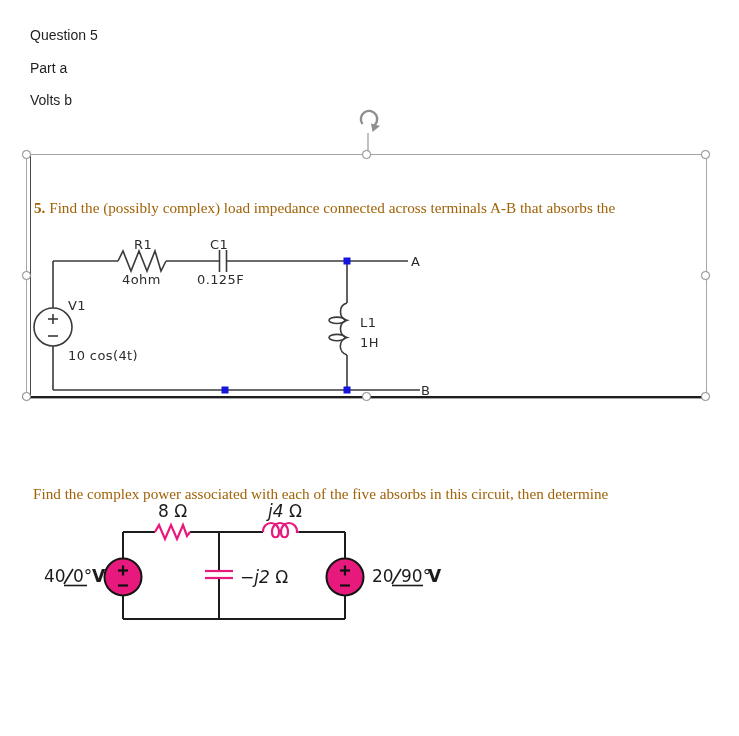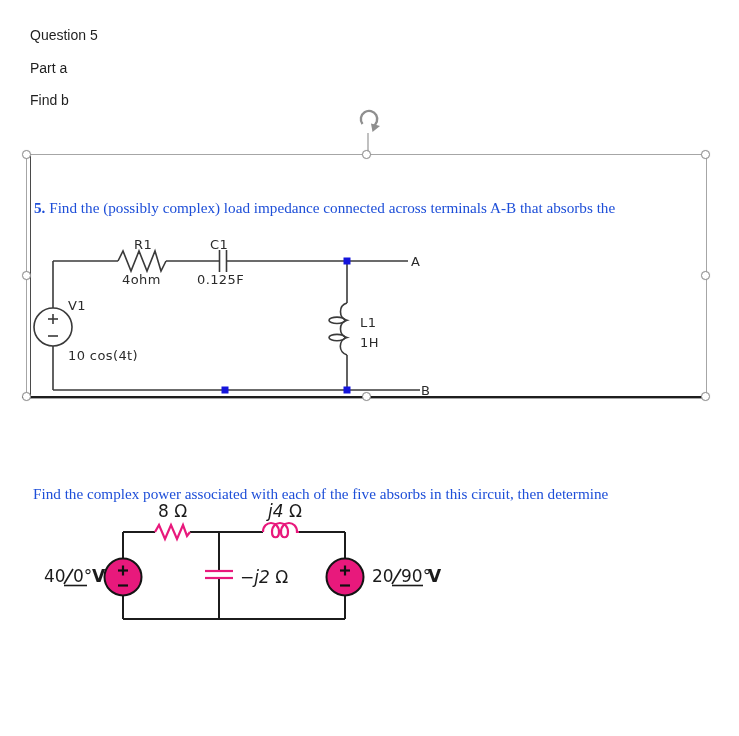--- a/index.html
+++ b/index.html
@@ -1,37 +1,37 @@
 <!DOCTYPE html>
 <html><head>
 <meta charset="utf-8">
 <style>
   html,body{margin:0;padding:0;background:#fff;}
   #stage{position:relative;width:739px;height:736px;background:#ffffff;overflow:hidden;
          font-family:"Liberation Sans",sans-serif;color:#202020;}
   .abs{position:absolute;}
   .outline-line{font-size:14px;color:#1f1f1f;}
-  .serif{font-family:"Liberation Serif",serif;font-size:15.2px;color:#1d4ed8;line-height:20.5px;white-space:pre;}
+  .serif{font-family:"Liberation Serif",serif;font-size:15.2px;color:#a16207;line-height:20.5px;white-space:pre;}
   
   .sel-border{border:1.4px solid #a6a6a6;}
   .handle{position:absolute;width:9px;height:9px;border-radius:50%;
           background:#fff;border:1.5px solid #8f8f8f;box-sizing:border-box;
           box-shadow:0 0 1px rgba(0,0,0,.25);}
   .blackline{position:absolute;background:#1e1e1e;}
   svg text{font-family:"DejaVu Sans",sans-serif;}
   .ckt2-label{font-family:"Liberation Serif",serif;}
 </style>
 </head>
 <body>
 
 <div id="stage">
 
   <div class="abs outline-line" style="left:30px;top:27px;">Question 5</div>
   <div class="abs outline-line" style="left:30px;top:60px;">Part a</div>
-  <div class="abs outline-line" style="left:30px;top:92px;">Find b</div>
+  <div class="abs outline-line" style="left:30px;top:92px;">Volts b</div>
 
   <svg class="abs" style="left:354px;top:108px;" width="30" height="48">
     <path d="M362.5,124 A8.2,8.2 0 1 1 372.5,126.5" transform="translate(-354,-108)" fill="none" stroke="#8f8f8f" stroke-width="2.4"></path>
     <polygon points="371,123.5 380,126 372.5,132" transform="translate(-354,-108)" fill="#8f8f8f"></polygon>
     <line x1="14" y1="25" x2="14" y2="44" stroke="#a6a6a6" stroke-width="1.4"></line>
   </svg>
 
   <div class="abs sel-border" style="left:26px;top:154px;width:679px;height:243px;"></div>
 
   <div class="abs" style="left:30px;top:156px;width:1.4px;height:240px;background:#4a4a4a;"></div>

